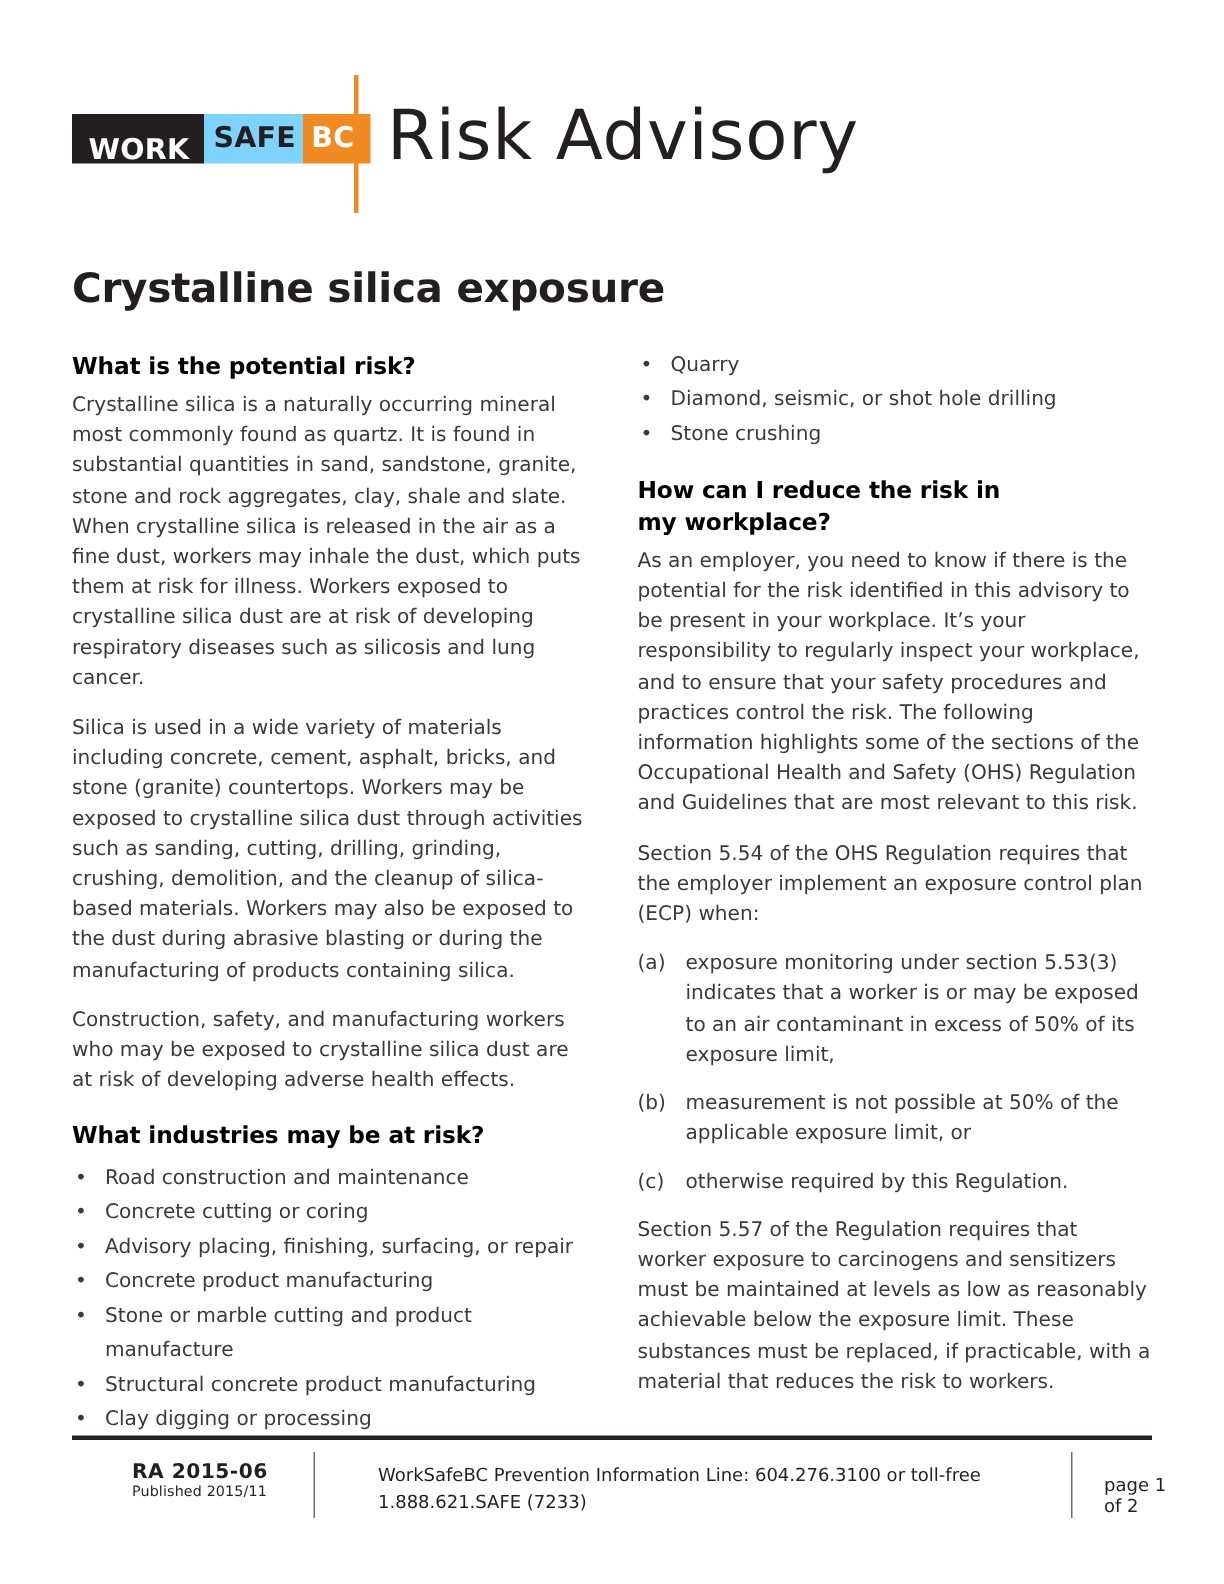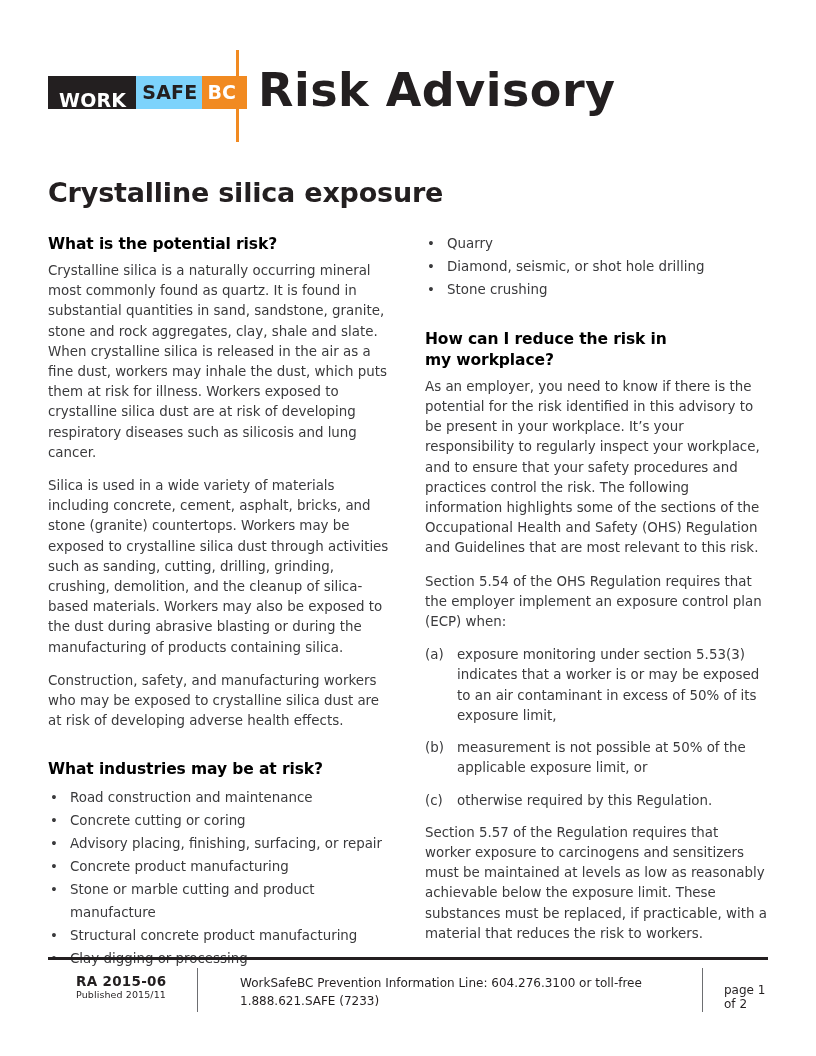--- a/index.html
+++ b/index.html
@@ -81,21 +81,21 @@
     width: 3px;
     height: 92px;
     background: #f18a21;
   }
 
   .header-title {
     position: absolute;
     left: 210px;
     top: 14px;
     font-size: 46px;
-    font-weight: bold;
+    font-weight: normal;
     letter-spacing: 0.5px;
     color: #231f20;
     line-height: 1.25;
     font-family: "DejaVu Sans", sans-serif;
   }
 
   
   .doc-title {
     position: absolute;
     left: 48px;
@@ -122,21 +122,21 @@
   .col-right { left: 377px; }
 
   h2.section {
     margin: 0 0 6px 0;
     font-size: 15.5px;
     font-weight: bold;
     color: #000000;
     line-height: 1.35;
     letter-spacing: -0.1px;
   }
-  h2.section.spaced { margin-top: 28px; }
+  h2.section.spaced { margin-top: 16px; }
 
   p.body {
     margin: 0 0 13px 0;
     font-size: 13.4px;
     line-height: 20.2px;
     color: #3a3a3c;
   }
   p.body:last-child { margin-bottom: 0; }
 
   ul.bullets {
@@ -184,21 +184,21 @@
   .footer-rule {
     position: absolute;
     left: 48px;
     top: 957px;
     width: 720px;
     height: 3px;
     background: #231f20;
   }
   .footer {
     position: absolute;
-    left: 52px;
+    left: 64px;
     top: 963px;
     width: 720px;
     height: 52px;
   }
   .footer-sep {
     position: absolute;
     top: 5px;
     width: 1px;
     height: 44px;
     background: #6d6e71;

